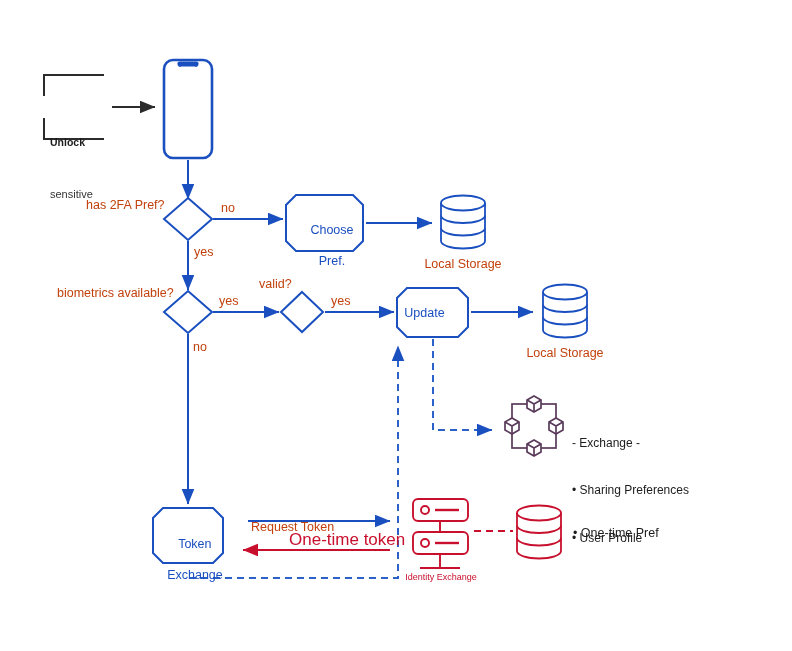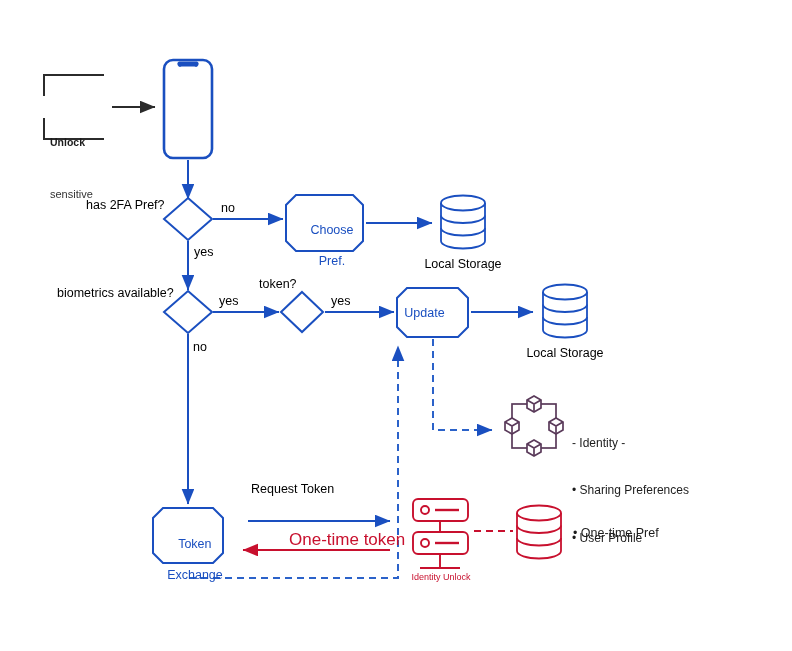--- a/index.html
+++ b/index.html
@@ -24,21 +24,21 @@
     top: 0;
     width: 792px;
     height: 651px;
   }
   .lbl {
     position: absolute;
     white-space: pre;
     line-height: 1.22;
   }
   .blue-lbl {
-    color: #000000;
+    color: #c2410c;
     font-size: 12.5px;
   }
   .red-lbl {
     color: #c8102e;
     font-size: 17px;
   }
   .red-small {
     color: #c8102e;
     font-size: 9px;
   }
@@ -219,40 +219,40 @@
   </div>
 
   <div class="lbl blue-lbl" style="left:422px; top:257px; width:82px; text-align:center;">Local Storage</div>
 
   <div class="lbl blue-lbl" style="left:57px; top:286px;">biometrics available?</div>
 
   <div class="lbl blue-lbl" style="left:219px; top:294px;">yes</div>
 
   <div class="lbl blue-lbl" style="left:193px; top:340px;">no</div>
 
-  <div class="lbl blue-lbl" style="left:259px; top:277px;">token?</div>
+  <div class="lbl blue-lbl" style="left:259px; top:277px;">valid?</div>
 
   <div class="lbl blue-lbl" style="left:331px; top:294px;">yes</div>
 
   <div class="node-text" style="left:397px; top:306px; width:55px;">Update</div>
 
   <div class="lbl blue-lbl" style="left:524px; top:346px; width:82px; text-align:center;">Local Storage</div>
 
   <div class="enc-text" style="left:572px; top:404px;">
-    <div>- Identity -</div>
+    <div>- Exchange -</div>
     <div>• Sharing Preferences</div>
     <div>• User Profile</div>
   </div>
 
   <div class="node-text" style="left:153px; top:521px; width:70px;">
     <span>Token</span><br>
     <span>Exchange</span>
   </div>
 
-  <div class="lbl blue-lbl" style="left:251px; top:482px;">Request Token</div>
+  <div class="lbl blue-lbl" style="left:251px; top:520px;">Request Token</div>
 
   <div class="lbl red-lbl" style="left:289px; top:530px;">One-time token</div>
 
-  <div class="lbl red-small" style="left:405px; top:572px; width:72px; text-align:center;">Identity Unlock</div>
+  <div class="lbl red-small" style="left:405px; top:572px; width:72px; text-align:center;">Identity Exchange</div>
 
   <div class="lbl dark-lbl" style="left:573px; top:526px;">• One-time Pref</div>
 
 </div>
 
 </body></html>

